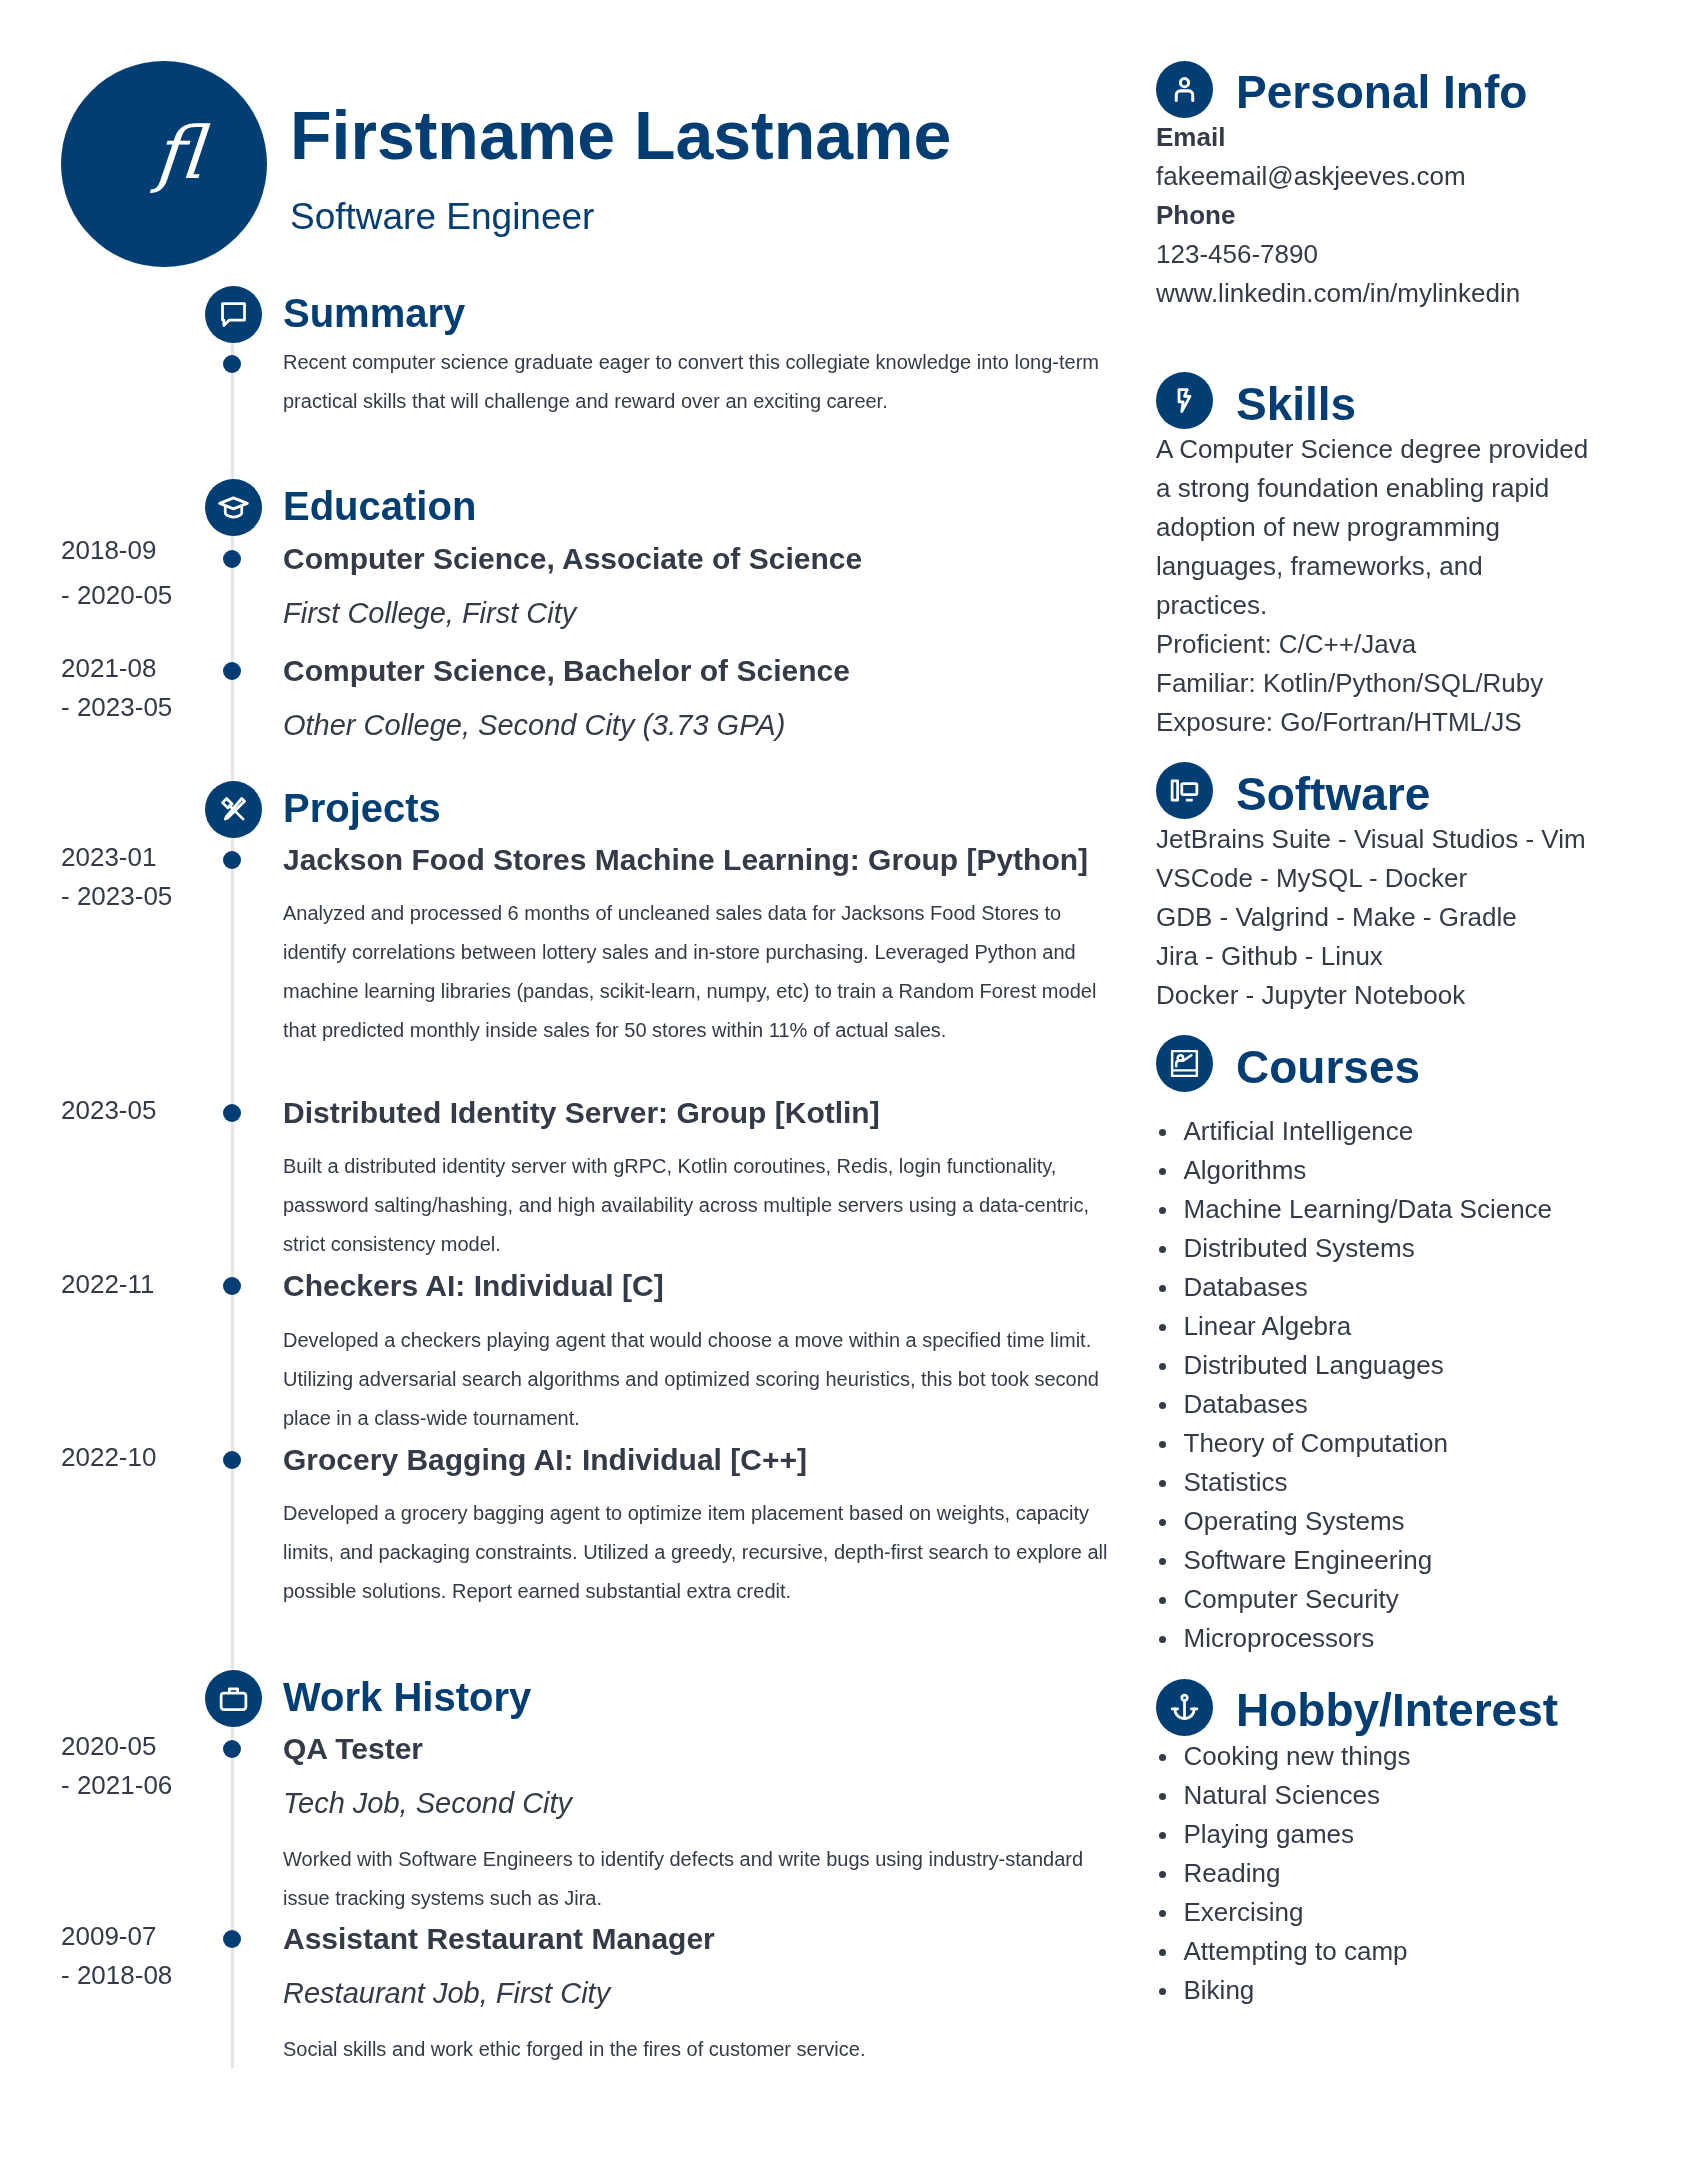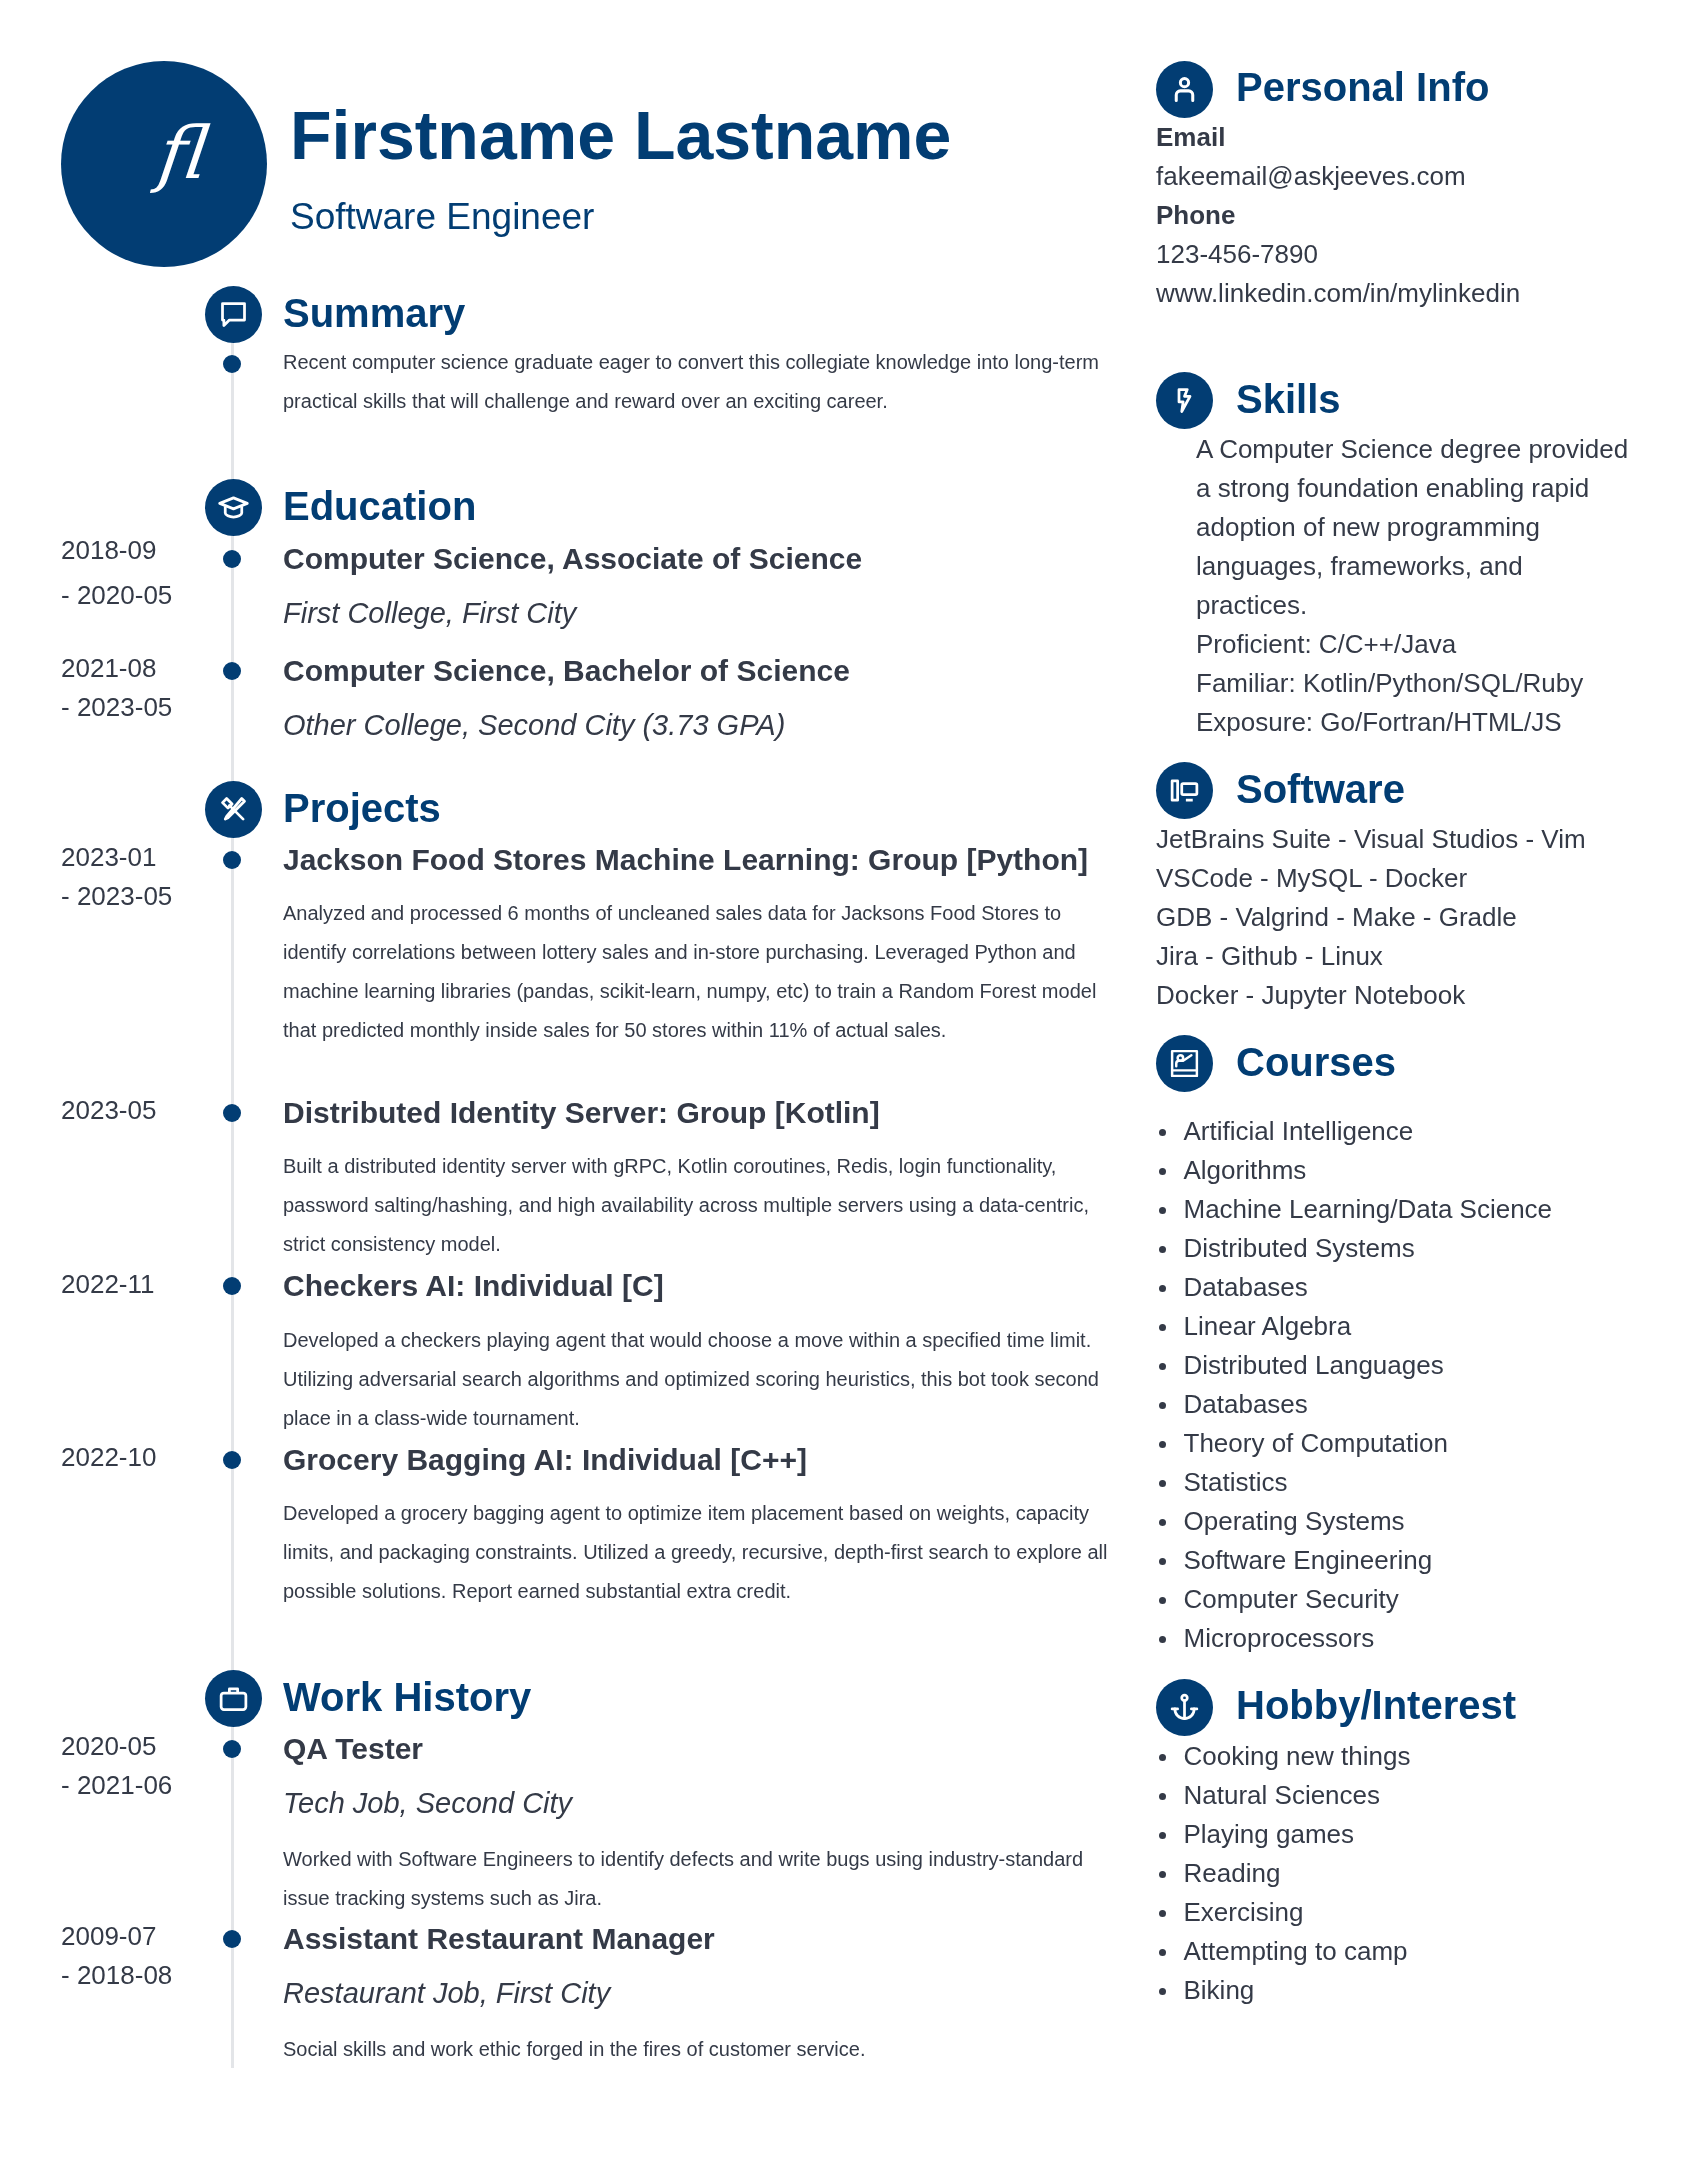--- a/index.html
+++ b/index.html
@@ -13,21 +13,21 @@
   .sec-icon { position: absolute; width: 57px; height: 57px; border-radius: 50%; background: #023d73; display: flex; align-items: center; justify-content: center; }
   .sec-icon svg { width: 33px; height: 33px; }
   .sec-title { position: absolute; font-size: 40px; font-weight: bold; color: #023d73; white-space: nowrap; }
   .dot { position: absolute; width: 18.4px; height: 18.4px; border-radius: 50%; background: #023d73; }
   .date { position: absolute; left: 61px; font-size: 26px; line-height: 39px; color: #343a47; white-space: nowrap; }
   .entry-title { position: absolute; left: 283px; font-size: 30px; font-weight: bold; color: #343a47; white-space: nowrap; }
   .entry-sub { position: absolute; left: 283px; font-size: 29px; font-style: italic; color: #343a47; white-space: nowrap; }
   .para { position: absolute; left: 283px; width: 838px; font-size: 20px; line-height: 39px; color: #343a47; }
   .r-icon { position: absolute; left: 1156px; width: 57px; height: 57px; border-radius: 50%; background: #023d73; display: flex; align-items: center; justify-content: center; }
   .r-icon svg { width: 33px; height: 33px; }
-  .r-title { position: absolute; left: 1236px; font-size: 40px; font-weight: bold; color: #023d73; white-space: nowrap; }
+  .r-title { position: absolute; left: 1236px; font-size: 46px; font-weight: bold; color: #023d73; white-space: nowrap; }
   .r-block { position: absolute; left: 1156px; width: 478px; font-size: 26px; line-height: 39px; color: #343a47; }
   .r-label { font-weight: bold; }
   .r-list { position: absolute; left: 1156px; width: 496px; list-style: none; font-size: 26px; line-height: 39px; color: #343a47; }
   .r-list li { position: relative; padding-left: 27.5px; }
   .r-list li::before { content: ""; position: absolute; left: 2.8px; top: 16.5px; width: 7.3px; height: 7.3px; border-radius: 50%; background: #343a47; }
 </style>
 </head>
 <body>
 
 <div class="avatar">
@@ -133,21 +133,21 @@
   <div>123-456-7890</div>
   <div>www.linkedin.com/in/mylinkedin</div>
 </div>
 
 <div class="r-icon" style="top:372px;">
   <svg viewBox="0 0 24 24" fill="none" stroke="#fff" stroke-width="2" stroke-linejoin="round">
       <path d="M8 4h6l-2 5h4l-6 11 1-7H8z"></path>
     </svg>
 </div>
 <div class="r-title" style="top:377px;">Skills</div>
-<div class="r-block" style="top:430px;width:441px;margin-left:40px;">
+<div class="r-block" style="top:430px;width:441px;">
   <div>A Computer Science degree provided a strong foundation enabling rapid adoption of new programming languages, frameworks, and practices.</div>
   <div>Proficient: C/C++/Java</div>
   <div>Familiar: Kotlin/Python/SQL/Ruby</div>
   <div>Exposure: Go/Fortran/HTML/JS</div>
 </div>
 
 <div class="r-icon" style="top:762px;">
   <svg viewBox="0 0 24 24" fill="none" stroke="#fff" stroke-width="2" stroke-linejoin="round">
       <rect x="3" y="5" width="4" height="14"></rect>
       <rect x="10" y="7" width="11" height="8" rx="1"></rect>

